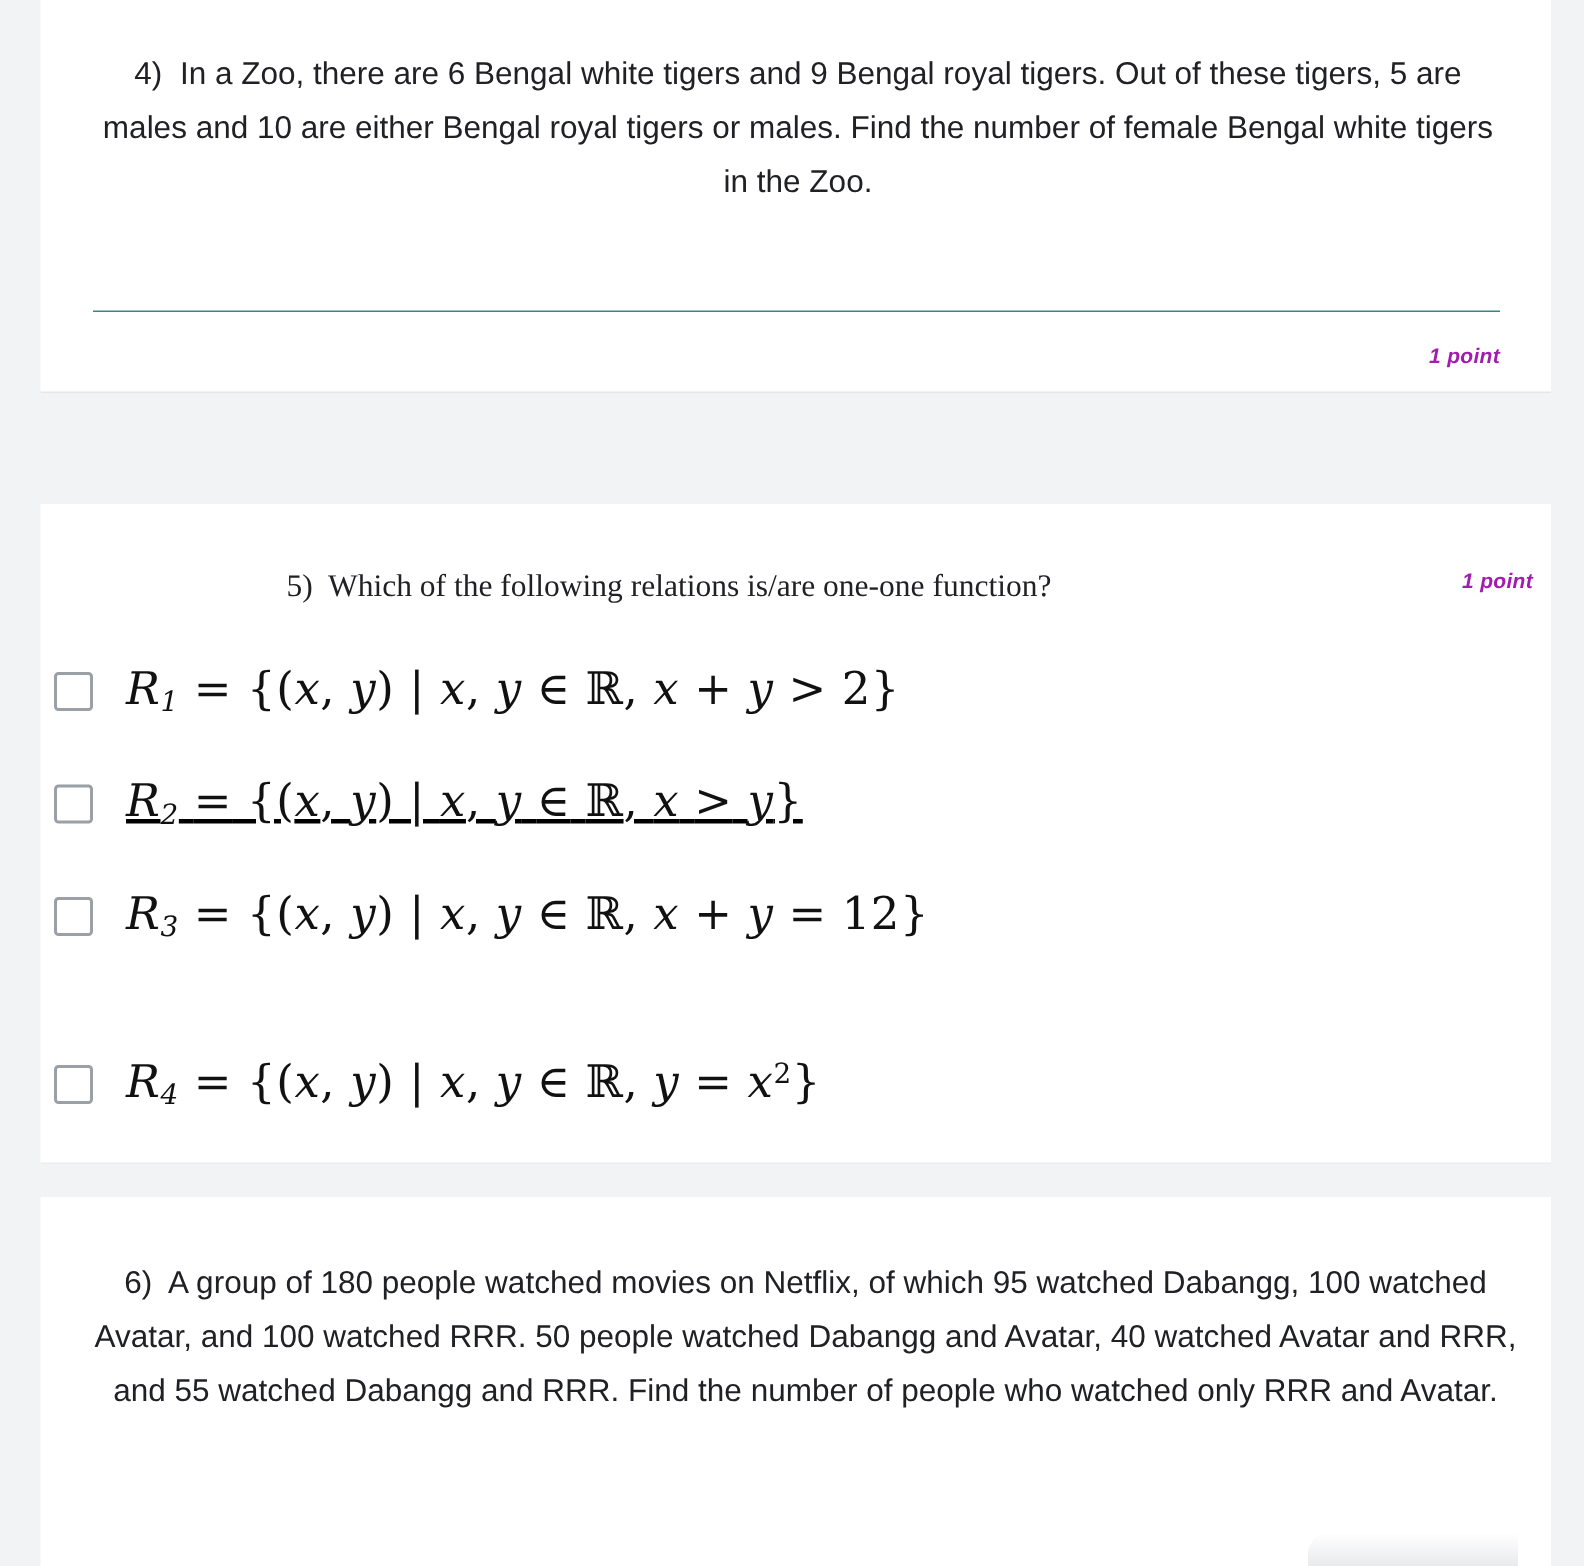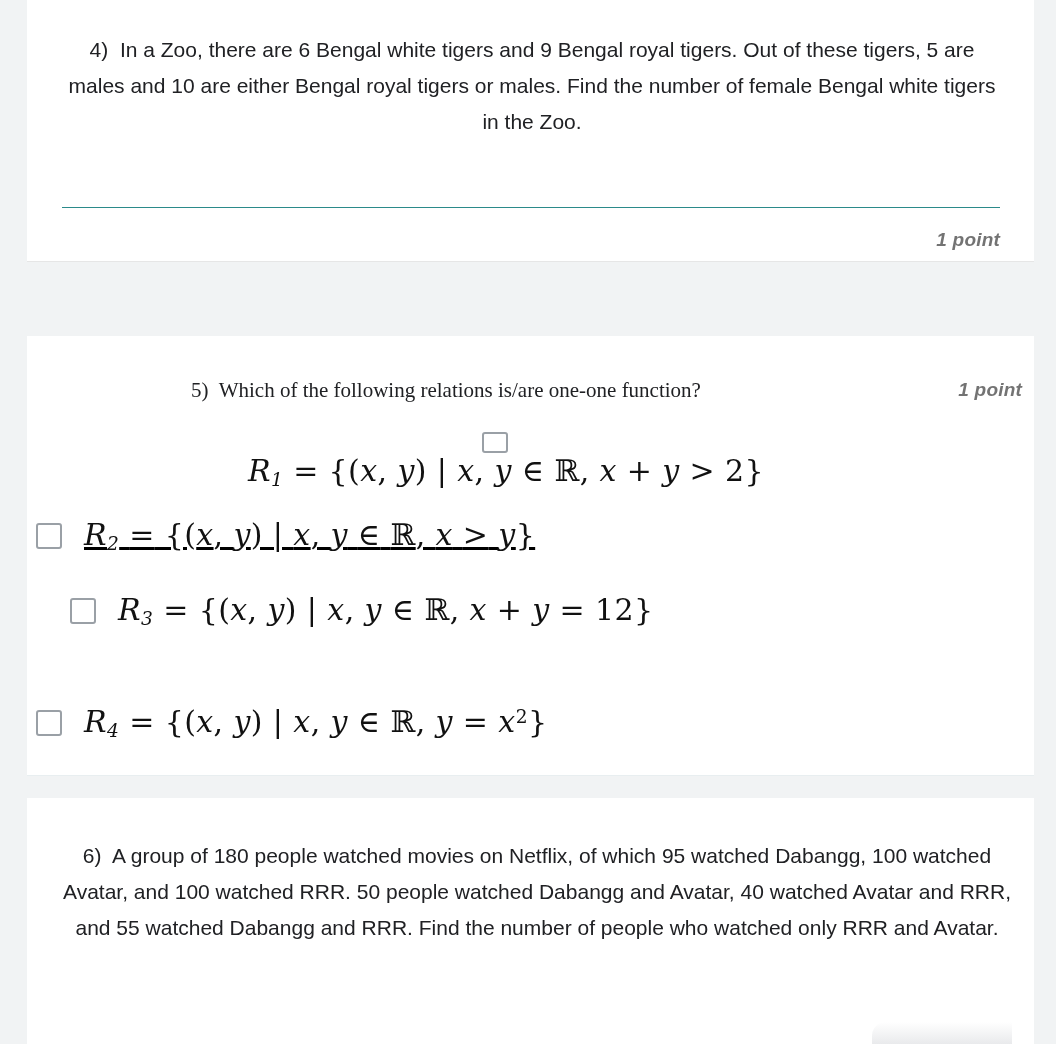--- a/index.html
+++ b/index.html
@@ -67,24 +67,24 @@
   }
   .q4-answer-line {
     position: absolute;
     left: 35px;
     top: 207px;
     width: 938px;
     height: 0;
     border-bottom: 1.5px solid #2b8a8a;
   }
   .points {
-    font-size: 19px;
+    font-size: 14px;
     font-weight: bold;
     font-style: italic;
-    color: #737373;
+    color: #a21caf;
     letter-spacing: 0.2px;
   }
   .q4-points {
     position: absolute;
     right: 34px;
     top: 229px;
   }
   .q5-header {
     position: absolute;
     left: 36px;
@@ -171,31 +171,31 @@
     <div class="qtext q4-text"><span>4)</span>&nbsp; <span>In a Zoo, there are 6 Bengal white tigers and 9 Bengal royal tigers. Out of these tigers, 5 are males and 10 are either Bengal royal tigers or males. Find the number of female Bengal white tigers in the Zoo.</span></div>
     <div class="q4-answer-line"></div>
     <div class="points q4-points">1 point</div>
   </div>
 
   <div class="card card-q5"></div>
 
   <div class="q5-header"><span>5)</span>&nbsp; <span>Which of the following relations is/are one-one function?</span></div>
   <div class="points q5-points">1 point</div>
 
-  <div class="option-row" style="top: 432px; flex-direction: column;">
+  <div class="option-row" style="top: 432px;">
     <div class="checkbox"></div>
     <div class="math"><span class="it">R</span><sub class="it">1</sub> <span class="op">=</span> {(<span class="it">x</span>, <span class="it">y</span>) | <span class="it">x</span>, <span class="it">y</span> <span class="op">∈</span> <span class="bb">ℝ</span>, <span class="it">x</span> <span class="op">+</span> <span class="it">y</span> <span class="op">&gt;</span> 2}</div>
   </div>
 
   <div class="option-row" style="top: 507px; text-decoration: underline;">
     <div class="checkbox"></div>
     <div class="math"><span class="it">R</span><sub class="it">2</sub> <span class="op">=</span> {(<span class="it">x</span>, <span class="it">y</span>) | <span class="it">x</span>, <span class="it">y</span> <span class="op">∈</span> <span class="bb">ℝ</span>, <span class="it">x</span> <span class="op">&gt;</span> <span class="it">y</span>}</div>
   </div>
 
-  <div class="option-row" style="top: 582px; margin-left: 34px;">
+  <div class="option-row" style="top: 582px;">
     <div class="checkbox"></div>
     <div class="math"><span class="it">R</span><sub class="it">3</sub> <span class="op">=</span> {(<span class="it">x</span>, <span class="it">y</span>) | <span class="it">x</span>, <span class="it">y</span> <span class="op">∈</span> <span class="bb">ℝ</span>, <span class="it">x</span> <span class="op">+</span> <span class="it">y</span> <span class="op">=</span> 12}</div>
   </div>
 
   <div class="option-row" style="top: 694px;">
     <div class="checkbox"></div>
     <div class="math"><span class="it">R</span><sub class="it">4</sub> <span class="op">=</span> {(<span class="it">x</span>, <span class="it">y</span>) | <span class="it">x</span>, <span class="it">y</span> <span class="op">∈</span> <span class="bb">ℝ</span>, <span class="it">y</span> <span class="op">=</span> <span class="it">x</span><sup>2</sup>}</div>
   </div>
 
   <div class="card card-q6">

